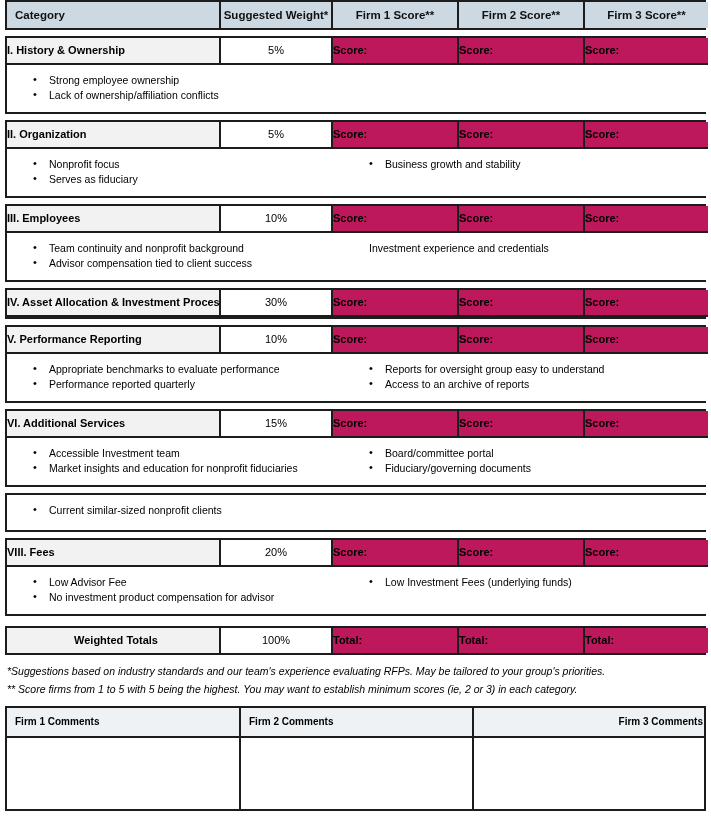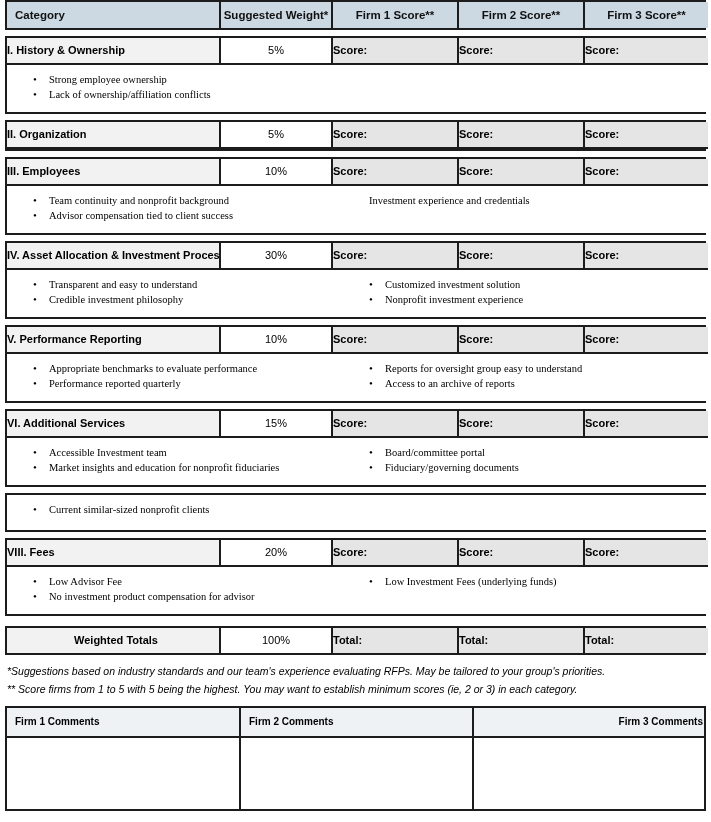--- a/index.html
+++ b/index.html
@@ -85,21 +85,21 @@
   }
   .sec-wt {
     background: #ffffff;
     font-size: 11px;
     text-align: center;
     height: 25px;
     line-height: 25px;
     border-right: 2px solid #1c1c1c;
   }
   .sec-score {
-    background: #e5e5e5;
+    background: #be185d;
     font-size: 11px;
     font-weight: bold;
     height: 25px;
     line-height: 25px;
     padding-left: 7px;
     border-right: 2px solid #1c1c1c;
   }
   .sec-score.last { border-right: none; }
 
   .sec-head-row td { border-bottom: 2px solid #1c1c1c; }
@@ -121,21 +121,20 @@
     vertical-align: top;
     box-sizing: border-box;
   }
   .bcol-left  { width: 350px; padding-left: 26px; }
   .bcol-right { width: 340px; padding-left: 12px; }
 
   ul.blist {
     list-style: none;
     margin: 0;
     padding: 0;
-    font-family: Liberation Serif, serif;
   }
   ul.blist li {
     position: relative;
     font-size: 10.5px;
     line-height: 14px;
     padding-left: 16px;
     margin: 0 0 1px 0;
     white-space: nowrap;
   }
   ul.blist li::before {
@@ -262,20 +261,30 @@
             <col class="c-f3">
           </colgroup>
           <tbody>
             <tr class="sec-head-row">
               <td class="sec-name">II. Organization</td>
               <td class="sec-wt">5%</td>
               <td class="sec-score">Score:</td>
               <td class="sec-score">Score:</td>
               <td class="sec-score last">Score:</td>
             </tr>
+            <tr>
+              <td class="body-cell" colspan="5">
+                <div class="bullets"><div class="bcol bcol-left"><ul class="blist">
+                      <li>Nonprofit focus</li>
+                      <li>Serves as fiduciary</li>
+                    </ul></div><div class="bcol bcol-right"><ul class="blist">
+                      <li>Business growth and stability</li>
+                    </ul></div></div>
+              </td>
+            </tr>
           </tbody>
         </table>
       </div>
       <div class="block">
         <table>
           <colgroup>
             <col class="c-cat">
             <col class="c-wt">
             <col class="c-f1">
             <col class="c-f2">
@@ -311,31 +320,20 @@
             <col class="c-f2">
             <col class="c-f3">
           </colgroup>
           <tbody>
             <tr class="sec-head-row">
               <td class="sec-name">IV. Asset Allocation &amp; Investment Process</td>
               <td class="sec-wt">30%</td>
               <td class="sec-score">Score:</td>
               <td class="sec-score">Score:</td>
               <td class="sec-score last">Score:</td>
-            </tr>
-            <tr>
-              <td class="body-cell" colspan="5">
-                <div class="bullets"><div class="bcol bcol-left"><ul class="blist">
-                      <li>Transparent and easy to understand</li>
-                      <li>Credible investment philosophy</li>
-                    </ul></div><div class="bcol bcol-right"><ul class="blist">
-                      <li>Customized investment solution</li>
-                      <li>Nonprofit investment experience</li>
-                    </ul></div></div>
-              </td>
             </tr>
           </tbody>
         </table>
       </div>
       <div class="block">
         <table>
           <colgroup>
             <col class="c-cat">
             <col class="c-wt">
             <col class="c-f1">

